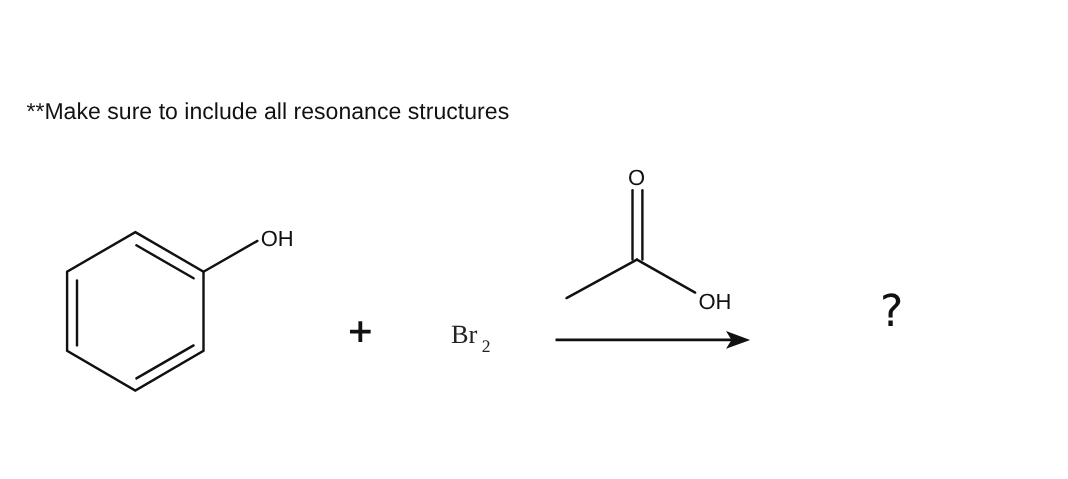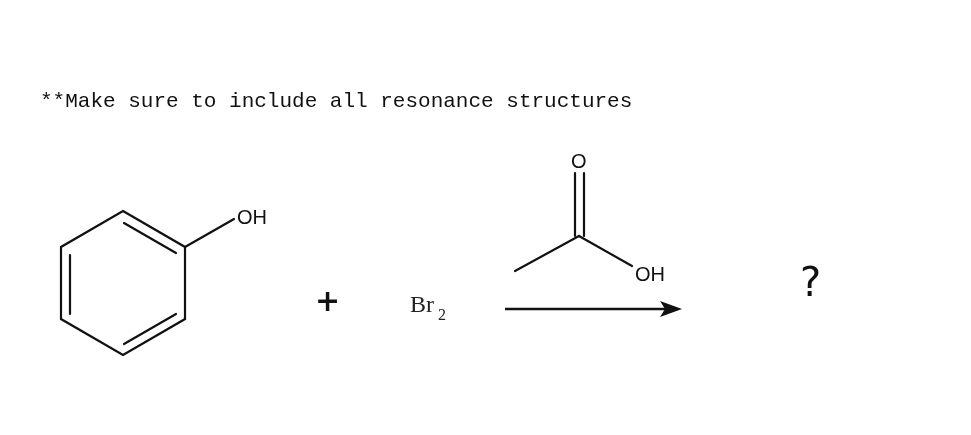--- a/index.html
+++ b/index.html
@@ -1,19 +1,19 @@
 <!DOCTYPE html>
 <html><head>
   <meta charset="utf-8">
   <style>
     html, body { margin: 0; padding: 0; background: #ffffff; }
     body { width: 971px; height: 435px; position: relative; overflow: hidden; }
     .note {
-      position: absolute; left: 40px; top: 90px;
-      font-family: Liberation Mono, monospace;
+      position: absolute; left: 24px; top: 90px;
+      font-family: Liberation Sans, sans-serif;
       font-size: 21px; color: #111111; white-space: nowrap;
     }
     svg.scheme { position: absolute; left: 0; top: 0; }
     .lbl-sans { font-family: "Liberation Sans", sans-serif; font-size: 20px; fill: #111111; }
     .lbl-serif { font-family: "Liberation Serif", serif; font-size: 24px; fill: #222222; }
     .lbl-sub { font-family: "Liberation Serif", serif; font-size: 16px; fill: #222222; }
     .plus { font-family: "DejaVu Sans", sans-serif; font-size: 30px; font-weight: bold; fill: #111111; }
     .question { font-family: "DejaVu Sans", sans-serif; font-size: 40px; fill: #111111; }
   </style>
 </head>

